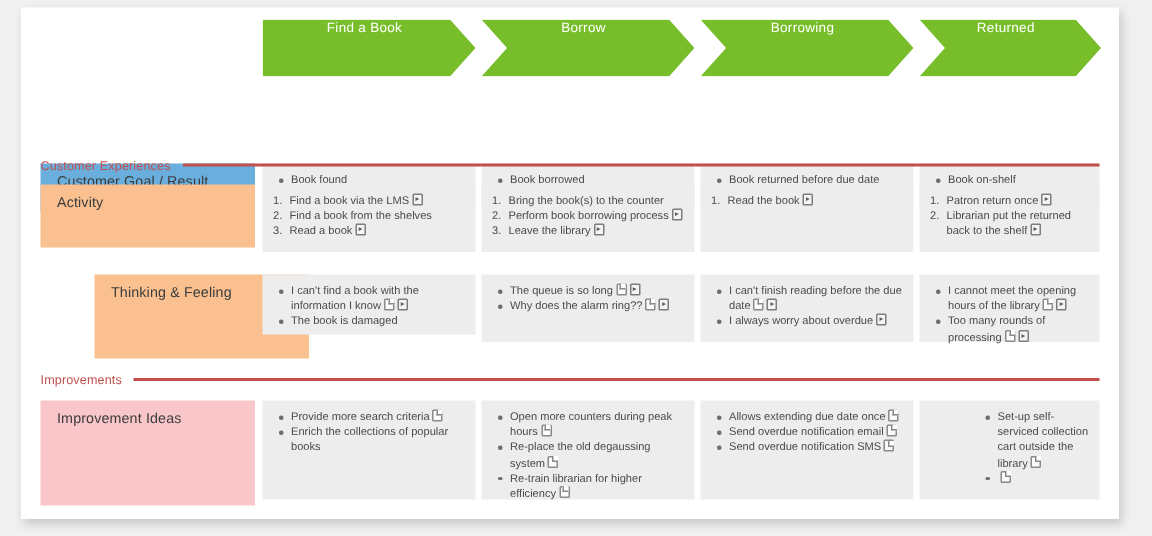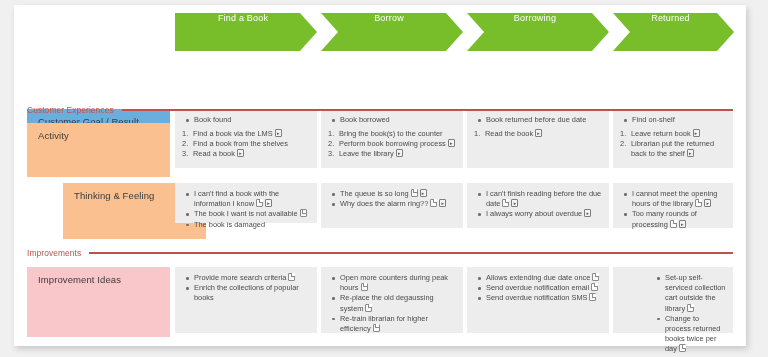--- a/index.html
+++ b/index.html
@@ -154,32 +154,32 @@
           </ul>
         </div>
       <div class="col-cell c2" id="r0c2" style="top:52px;height:29px;">
           <ul class="b">
             <li><span>Book returned before due date</span></li>
             <li><span>Book not returned</span></li>
           </ul>
         </div>
       <div class="col-cell c3" id="r0c3" style="top:52px;height:29px;">
           <ul class="b">
-            <li><span>Find on-shelf</span></li>
+            <li><span>Book on-shelf</span></li>
           </ul>
         </div>
     </div>
 
     <div class="section" style="top:100px;">
       <div class="section-title">Customer Experiences</div>
       <div class="section-rule"></div>
     </div>
 
     <div class="row">
-      <div class="label-cell" id="lab1" style="top: 118px; height: 54px; background: rgb(250, 192, 144);">Activity</div>
+      <div class="label-cell" id="lab1" style="top: 118px; height: 42px; background: rgb(250, 192, 144);">Activity</div>
       <div class="col-cell c0" id="r1c0" style="top:118px;height:45px;">
           <ol class="n">
             <li><span>Find a book via the LMS</span><span class="mi mi-box"></span></li>
             <li><span>Find a book from the shelves</span></li>
             <li><span>Read a book</span><span class="mi mi-box"></span></li>
           </ol>
         </div>
       <div class="col-cell c1" id="r1c1" style="top:118px;height:45px;">
           <ol class="n">
             <li><span>Bring the book(s) to the counter</span></li>
@@ -187,32 +187,31 @@
             <li><span>Leave the library</span><span class="mi mi-box"></span></li>
           </ol>
         </div>
       <div class="col-cell c2" id="r1c2" style="top:118px;height:45px;">
           <ol class="n">
             <li><span>Read the book</span><span class="mi mi-box"></span></li>
           </ol>
         </div>
       <div class="col-cell c3" id="r1c3" style="top:118px;height:45px;">
           <ol class="n">
-            <li><span>Leave return book</span><span class="mi mi-box"></span></li>
+            <li><span>Patron return once</span><span class="mi mi-box"></span></li>
             <li><span>Librarian put the returned back to the shelf</span><span class="mi mi-box"></span></li>
           </ol>
         </div>
     </div>
 
     <div class="row">
       <div class="label-cell" id="lab2" style="top: 178px; height: 56px; background: rgb(250, 192, 144); margin-left: 36px;">Thinking &amp; Feeling</div>
       <div class="col-cell c0" id="r2c0" style="top:178px;height:40px;">
           <ul class="b">
             <li><span>I can't find a book with the information I know</span><span class="mi mi-note"></span><span class="mi mi-box"></span></li>
-            <li><span>The book I want is not available</span><span class="mi mi-note"></span></li>
             <li><span>The book is damaged</span></li>
           </ul>
         </div>
       <div class="col-cell c1" id="r2c1" style="top:178px;height:45px;">
           <ul class="b">
             <li><span>The queue is so long</span><span class="mi mi-note"></span><span class="mi mi-box"></span></li>
             <li><span>Why does the alarm ring??</span><span class="mi mi-note"></span><span class="mi mi-box"></span></li>
           </ul>
         </div>
       <div class="col-cell c2" id="r2c2" style="top:178px;height:45px;">
@@ -252,19 +251,19 @@
       <div class="col-cell c2" id="r3c2" style="top:262px;height:66px;">
           <ul class="b">
             <li><span>Allows extending due date once</span><span class="mi mi-note"></span></li>
             <li><span>Send overdue notification email</span><span class="mi mi-note"></span></li>
             <li><span>Send overdue notification SMS</span><span class="mi mi-note"></span></li>
           </ul>
         </div>
       <div class="col-cell c3" id="r3c3" style="top:262px;height:66px;padding-left:40px;">
           <ul class="b">
             <li><span>Set-up self-serviced collection cart outside the library</span><span class="mi mi-note"></span></li>
-            <li><span>Change to process returned books twice per day</span><span class="mi mi-note"></span></li>
+            <li><span class="mi mi-note"></span></li>
           </ul>
         </div>
     </div>
 
   </div>
 </div>
 
 </body></html>

